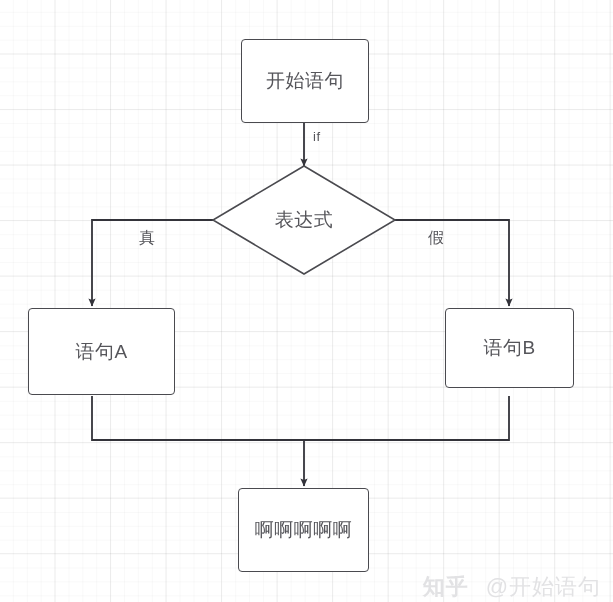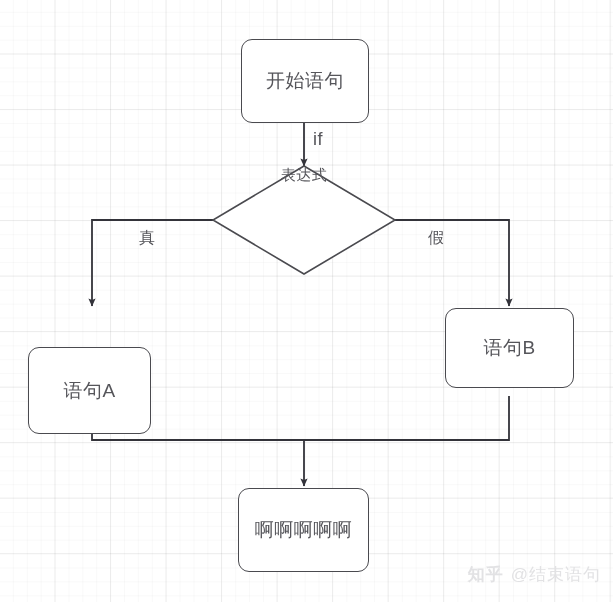--- a/index.html
+++ b/index.html
@@ -35,56 +35,57 @@
     left: 0;
     top: 0;
     width: 613px;
     height: 602px;
   }
   .node-box {
     position: absolute;
     box-sizing: border-box;
     background: #ffffff;
     border: 1.6px solid #4a4a4f;
-    border-radius: 11px;
+    border-radius: 4px;
     display: flex;
     align-items: center;
     justify-content: center;
     color: #55555a;
     font-size: 19px;
     letter-spacing: 0.5px;
   }
   .node-diamond-label {
     position: absolute;
     display: flex;
+    align-items: center;
     justify-content: center;
     color: #55555a;
-    font-size: 15px;
+    font-size: 19px;
     letter-spacing: 0.5px;
     pointer-events: none;
   }
   .edge-label {
     position: absolute;
     color: #55555a;
     font-size: 16px;
     letter-spacing: 0.5px;
     white-space: nowrap;
   }
   .edge-label.latin {
-    font-size: 18px;
+    font-size: 13px;
   }
   #watermark {
     position: absolute;
     right: 12px;
-    bottom: 16px;
+    bottom: 0;
     display: flex;
     align-items: center;
-    gap: 7px;
+    gap: 17px;
     color: #e2e2e4;
-    font-size: 17px;
+    font-size: 22px;
     letter-spacing: 1px;
     user-select: none;
   }
   #watermark .wm-logo {
     font-weight: bold;
   }
 </style>
 </head>
 <body>
 
@@ -113,36 +114,36 @@
   </svg>
 
   <div class="node-box" style="left:241px; top:39px; width:128px; height:84px;">
     <span>开始语句</span>
   </div>
 
   <div class="node-diamond-label" style="left:213px; top:166px; width:182px; height:108px;">
     <span>表达式</span>
   </div>
 
-  <div class="node-box" style="left:28px; top:308px; width:123px; height:87px;margin-top:39px;">
+  <div class="node-box" style="left:28px; top:308px; width:147px; height:87px;">
     <span>语句A</span>
   </div>
 
   <div class="node-box" style="left:445px; top:308px; width:129px; height:80px;">
     <span>语句B</span>
   </div>
 
   <div class="node-box" style="left:238px; top:488px; width:131px; height:84px;">
     <span>啊啊啊啊啊</span>
   </div>
 
   <div class="edge-label latin" style="left:313px; top:129px;"><span>if</span></div>
 
   <div class="edge-label" style="left:139px; top:228px;"><span>真</span></div>
 
   <div class="edge-label" style="left:428px; top:228px;"><span>假</span></div>
 
   <div id="watermark">
     <span class="wm-logo">知乎</span>
-    <span>@结束语句</span>
+    <span>@开始语句</span>
   </div>
 
 </div>
 
 </body></html>

